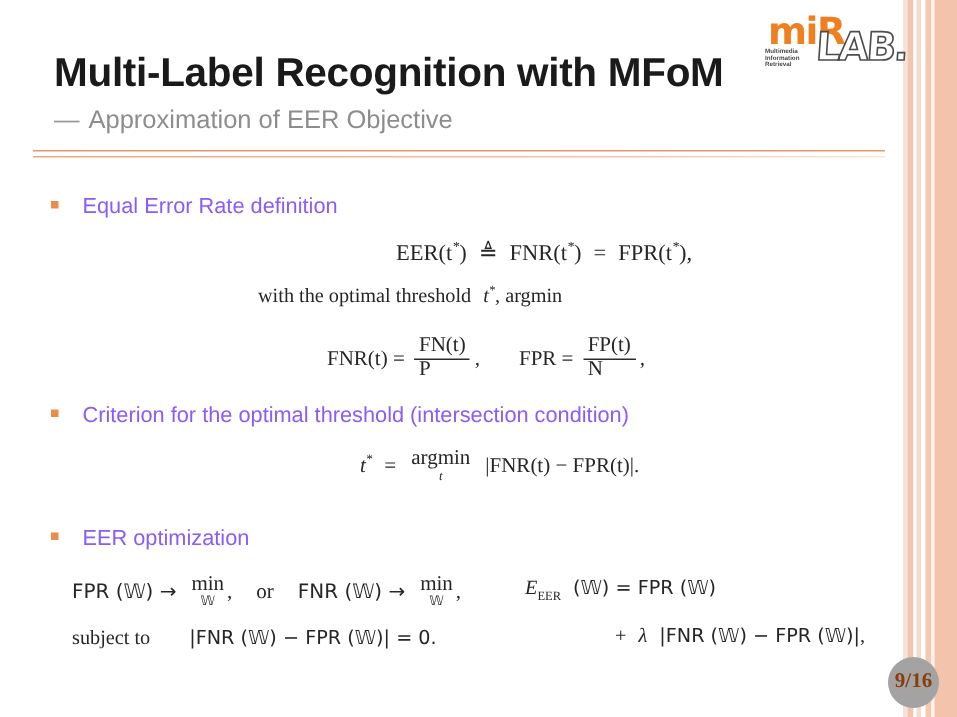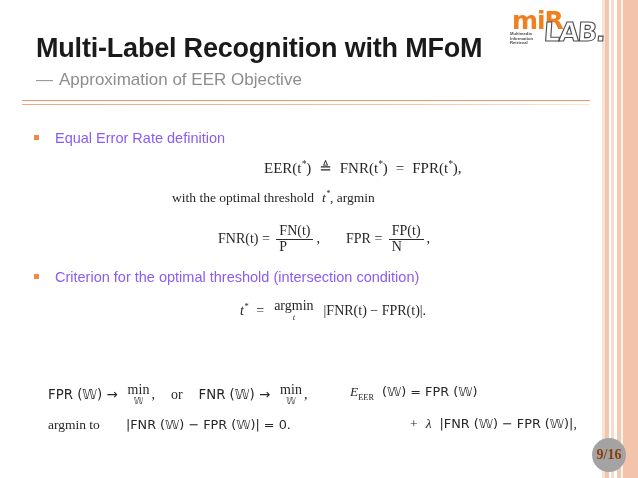--- a/index.html
+++ b/index.html
@@ -207,27 +207,31 @@
 
   <div class="bullet b2">
     <span class="sq"></span>
     <span>Criterion for the optimal threshold (intersection condition)</span>
   </div>
 
   <div class="math eq4">
     <span class="it">t</span><span class="sup it">*</span><span class="sp-n"></span><span class="rm">=</span><span class="sp-n"></span><span class="uop"><span class="top rm">argmin</span><span class="bot">t</span></span><span class="sp-n"></span><span class="rm">|FNR(t) − FPR(t)|.</span>
   </div>
 
+  <div class="bullet b3">
+    <span class="sq"></span>
+    <span>EER optimization</span>
+  </div>
 
   <div class="math eq5">
     <span class="rm bb">FPR (𝕎) →</span><span class="sp-n"></span><span class="uop"><span class="top rm">min</span><span class="bot bb" style="font-style:normal">𝕎</span></span><span class="rm">,</span><span class="sp-w"></span><span class="rm">or</span><span class="sp-w"></span><span class="rm bb">FNR (𝕎) →</span><span class="sp-n"></span><span class="uop"><span class="top rm">min</span><span class="bot bb" style="font-style:normal">𝕎</span></span><span class="rm">,</span>
   </div>
 
   <div class="math eq6">
-    <span class="rm">argmin to</span><span class="sp-l"></span><span class="rm bb">|FNR (𝕎) − FPR (𝕎)| = 0.</span>
+    <span class="rm">subject to</span><span class="sp-l"></span><span class="rm bb">|FNR (𝕎) − FPR (𝕎)| = 0.</span>
   </div>
 
   <div class="math eq7">
     <span class="it">E</span><span class="sub rm">EER</span><span class="sp-n"></span><span class="rm bb">(𝕎) = FPR (𝕎)</span>
   </div>
 
   <div class="math eq8">
     <span class="rm">+</span><span class="sp-n"></span><span class="it">λ</span><span class="sp-n"></span><span class="rm bb">|FNR (𝕎) − FPR (𝕎)|</span><span class="rm">,</span>
   </div>
 

